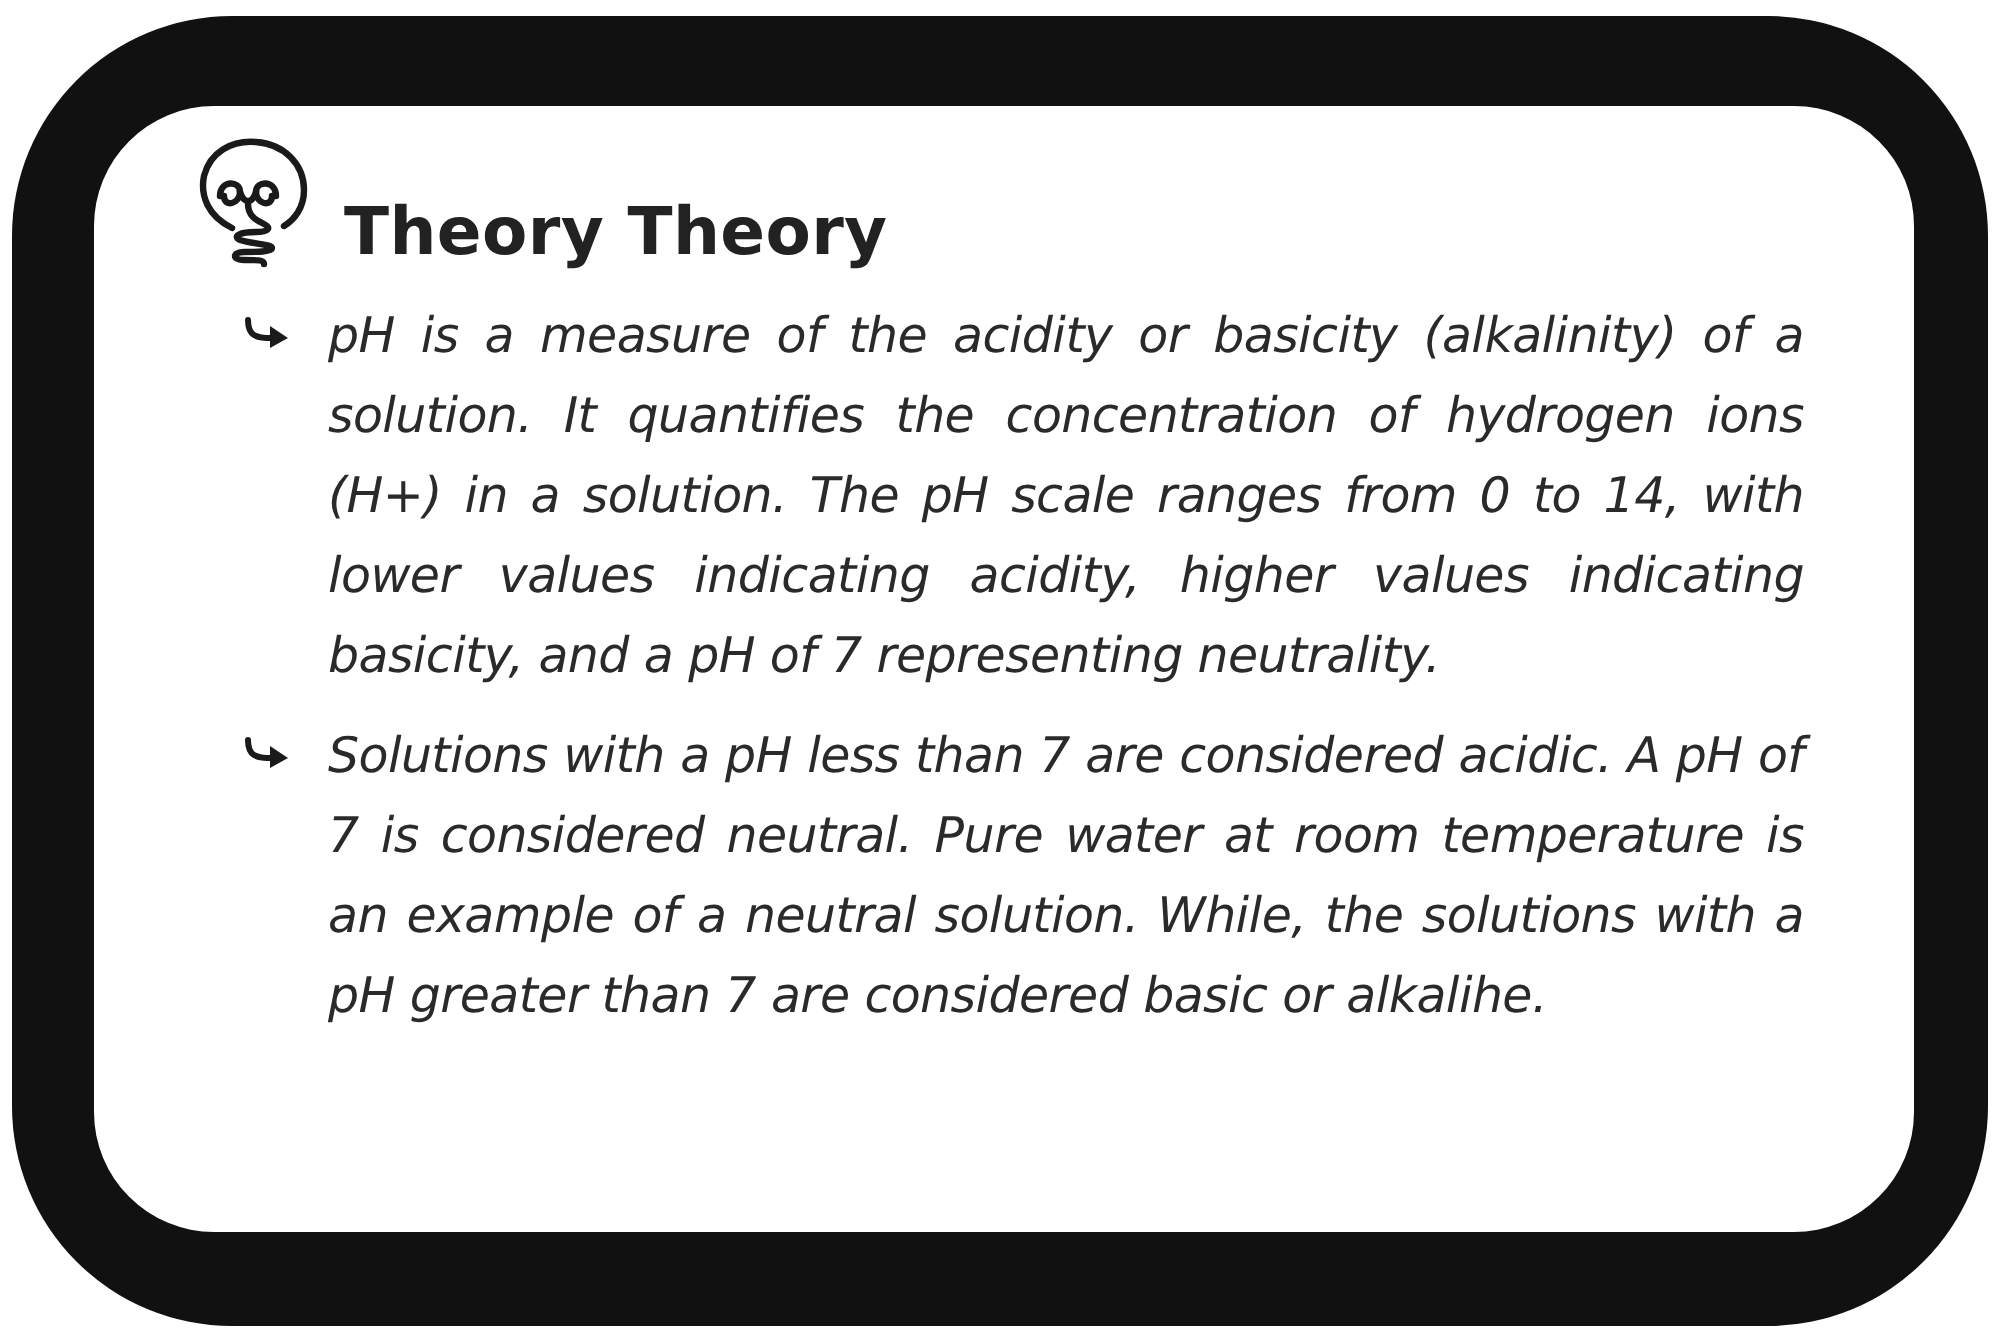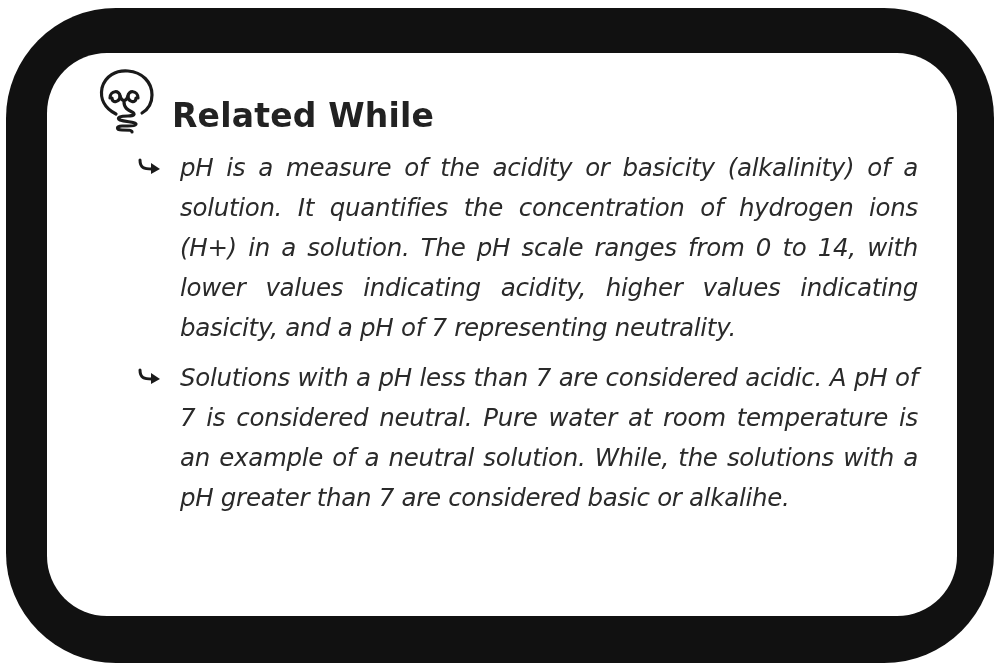--- a/index.html
+++ b/index.html
@@ -27,21 +27,21 @@
     .title {
       position: absolute; left: 74px; top: 28px;
       font-family: "DejaVu Sans", sans-serif;
       font-weight: bold;
       font-size: 33px;
       color: #222222;
       letter-spacing: 0.2px;
       white-space: nowrap;
     }
     .bullets {
-      position: absolute; left: 138px; top: 148px; width: 780px;
+      position: absolute; left: 122px; top: 148px; width: 780px;
     }
     .bullet {
       position: relative; padding-left: 42px; margin-bottom: 10px;
     }
     .arrow-icon {
       position: absolute; left: 0; top: 10px; width: 26px; height: 16px;
     }
     .bullet-text {
       font-family: "DejaVu Sans", sans-serif;
       font-style: italic;
@@ -66,21 +66,21 @@
 
       <path d="M18 46 C6 40 2 30 4 20 C7 8 18 2 30 3 C44 4 54 14 54 27 C54 36 49 42 44 45"></path>
 
       <path d="M12 30 C12 22 22 22 22 28 C22 34 14 36 14 30"></path>
       <path d="M40 30 C40 22 30 22 30 28 C30 34 38 36 38 30"></path>
       <path d="M22 28 C24 34 28 34 30 28"></path>
 
       <path d="M26 34 C26 40 30 42 34 44 C38 46 36 48 30 48 C22 48 18 50 22 52 C28 54 38 54 38 56 C38 58 30 58 24 58 C18 58 18 62 24 62 C30 62 34 62 34 64"></path>
     </g>
   </svg>
-  <div class="title">Related While</div>
+  <div class="title">Theory Theory</div>
 </div>
 
 <div class="bullets">
   <div class="bullet">
     <svg class="arrow-icon" viewBox="0 0 26 16">
       <path d="M2 2 C2 10 6 11 14 11" fill="none" stroke="#1a1a1a" stroke-width="3" stroke-linecap="round"></path>
       <path d="M13 5 L22 11 L13 16 Z" fill="#1a1a1a"></path>
     </svg>
     <span class="bullet-text">pH is a measure of the acidity or basicity (alkalinity) of a solution. It quantifies the concentration of hydrogen ions (H+) in a solution. The pH scale ranges from 0 to 14, with lower values indicating acidity, higher values indicating basicity, and a pH of 7 representing neutrality.</span>
   </div>

